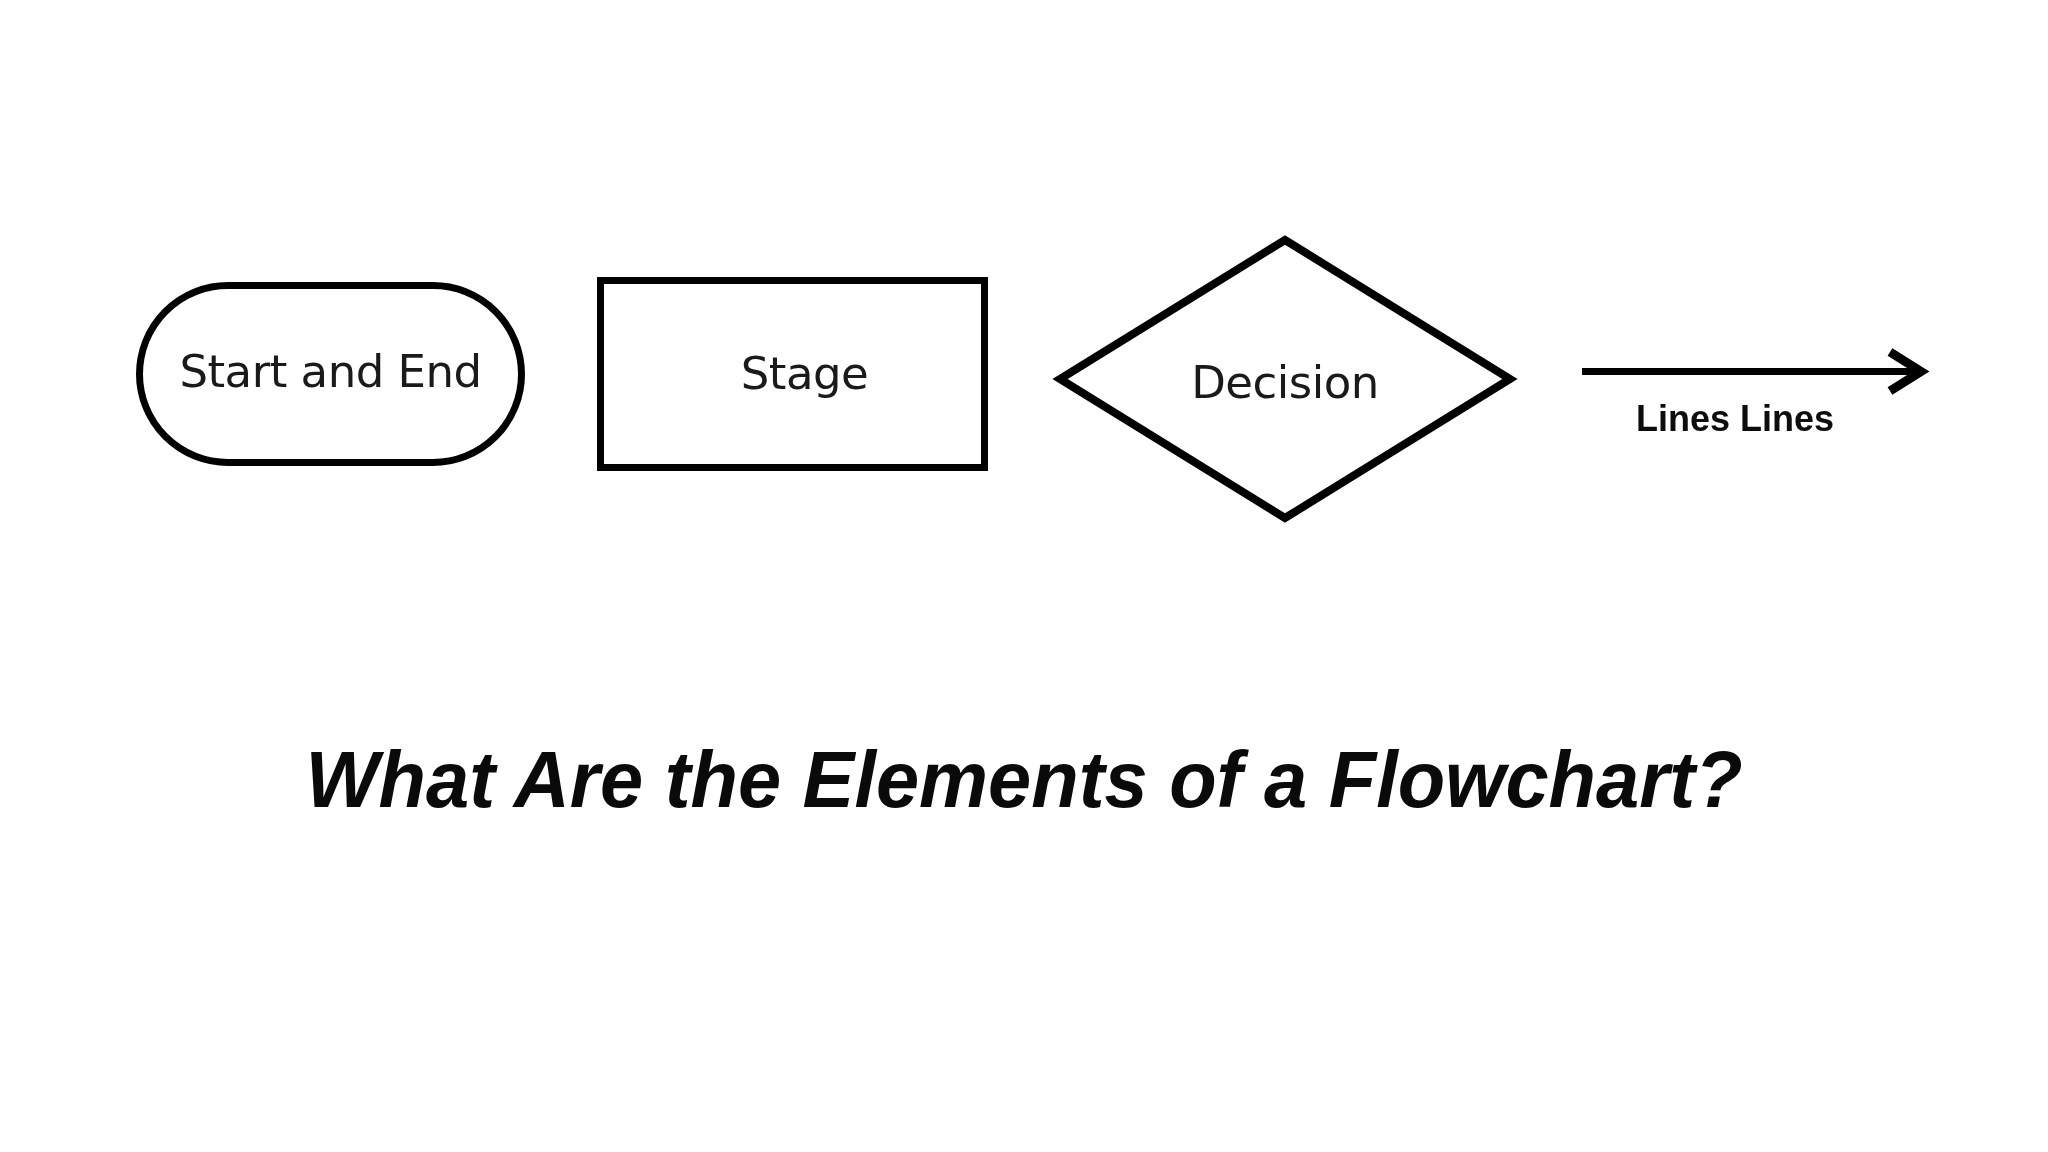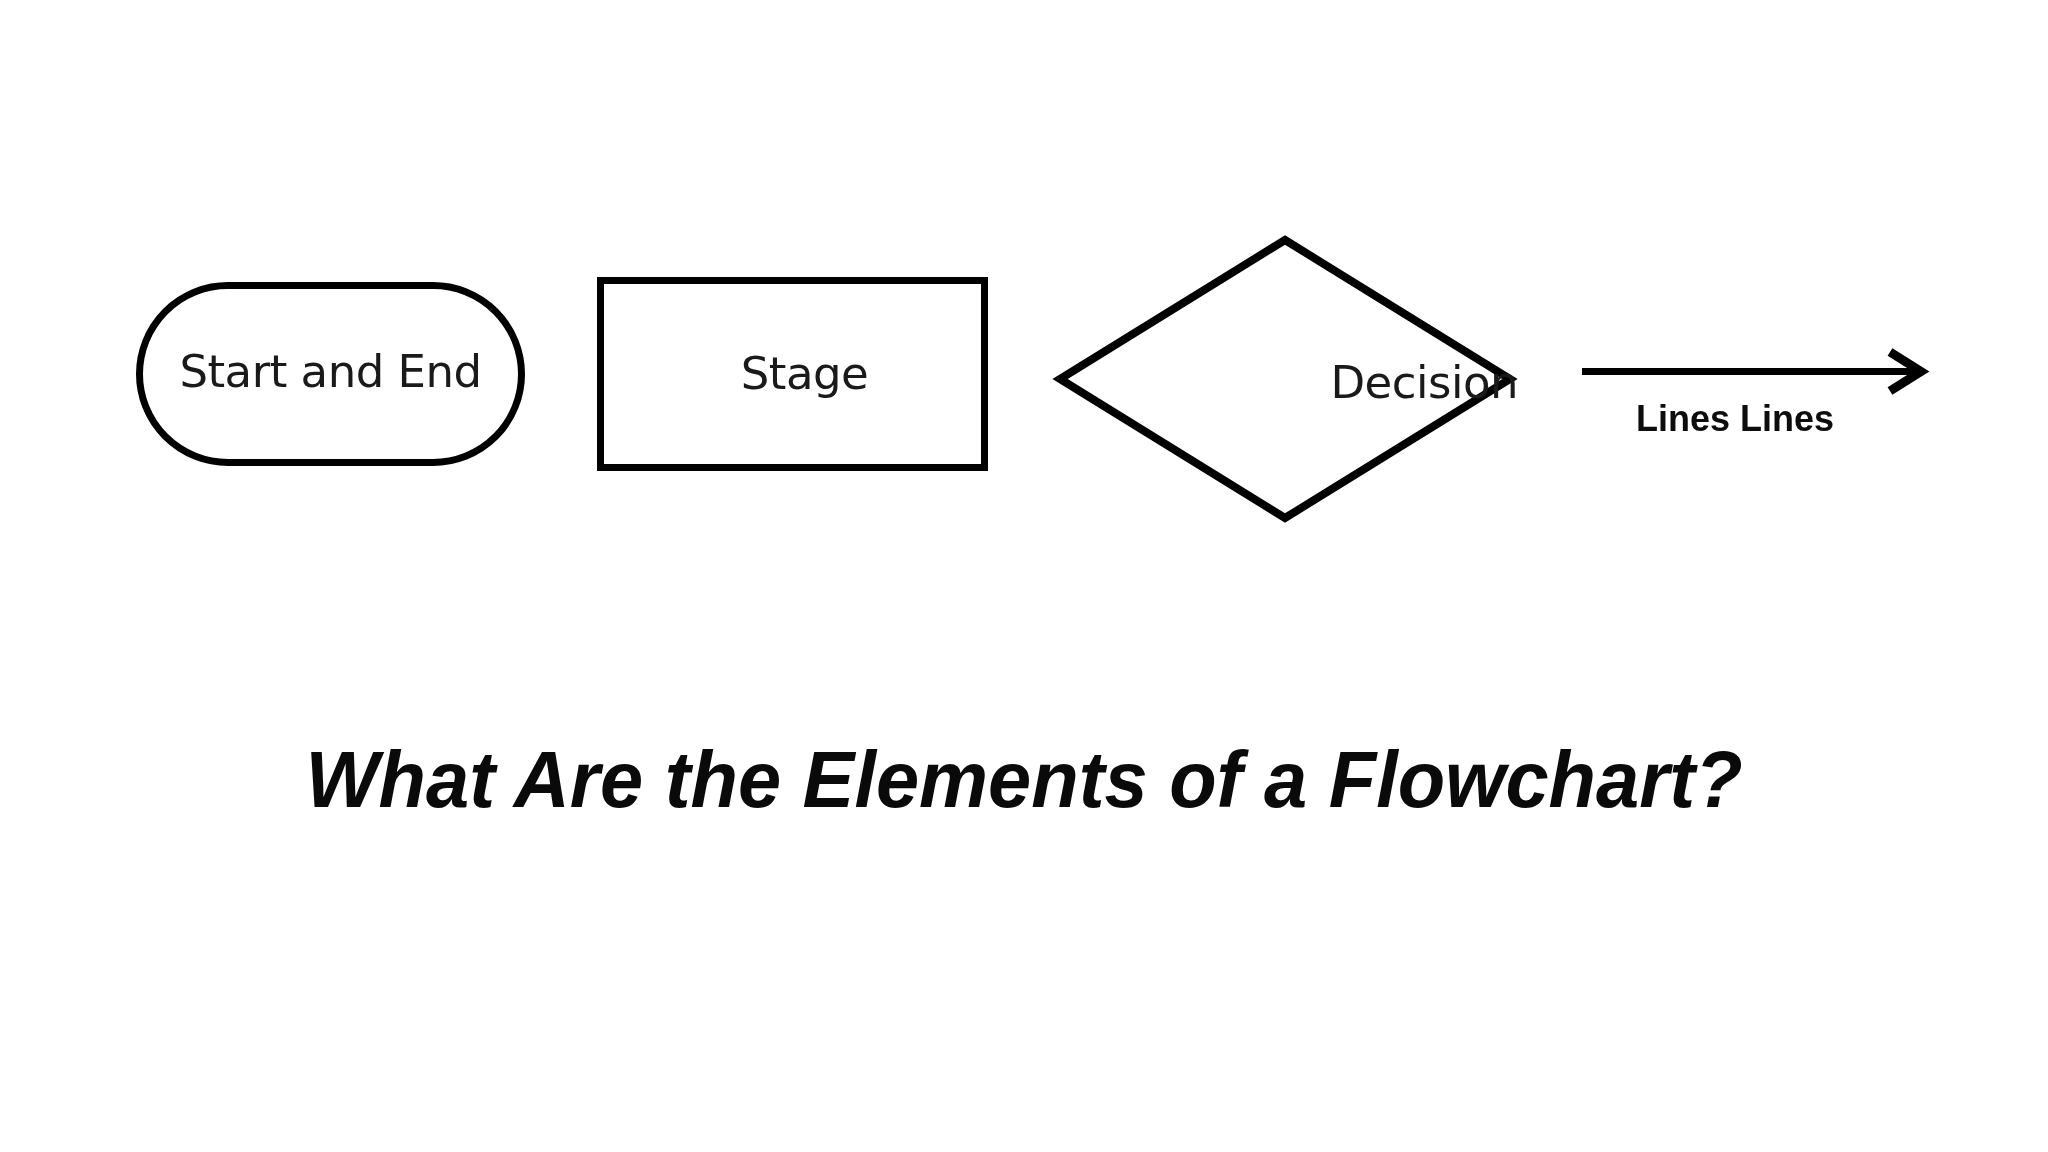--- a/index.html
+++ b/index.html
@@ -81,21 +81,20 @@
   #shape-decision svg {
     position: absolute;
     left: 0;
     top: 0;
     display: block;
   }
   #shape-decision .shape-label {
     top: 124px;
     font-size: 45px;
     letter-spacing: -0.5px;
-    text-align: right;
   }
 
   
   #shape-arrow {
     position: absolute;
     left: 1570px;
     top: 340px;
     width: 370px;
     height: 70px;
   }

